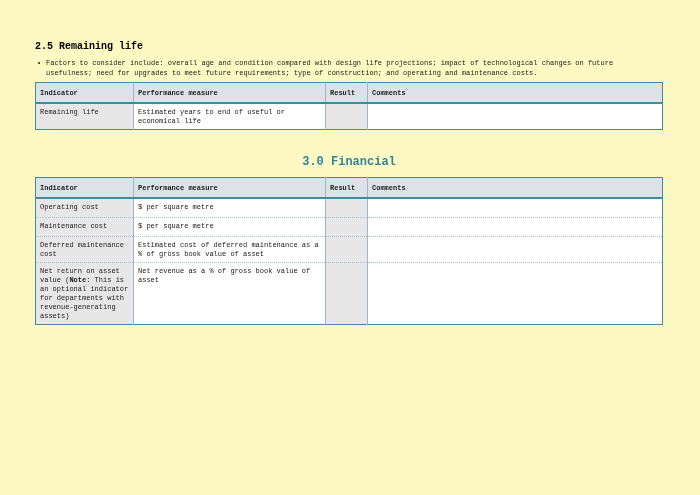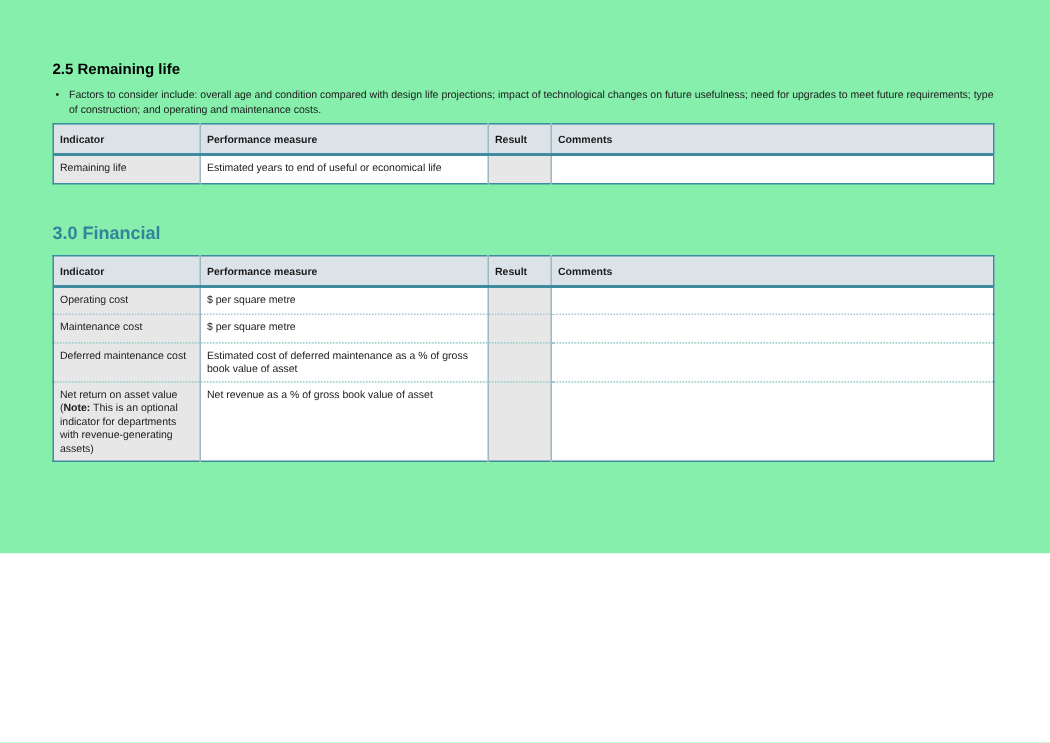--- a/index.html
+++ b/index.html
@@ -1,39 +1,40 @@
 <!DOCTYPE html>
 <html><head>
 <meta charset="utf-8">
 <style>
   html, body { margin: 0; padding: 0; background: #ffffff; }
   .page {
     position: relative;
     width: 700px;
-    height: 369px;
-    background: #86efac;
+    height: 495px;
+    background: #fef9c3;
     box-sizing: border-box;
     padding: 41px 37px 0 35px;
-    font-family: Liberation Sans, sans-serif;
+    font-family: Liberation Mono, monospace;
     color: #1a1a1a;
     overflow: hidden;
   }
   .heading-black {
     margin: 0;
     font-size: 10px;
     line-height: 12px;
     font-weight: bold;
     color: #000000;
   }
   .heading-teal {
     margin: 25px 0 0 0;
     font-size: 12px;
     line-height: 14px;
     font-weight: bold;
     color: #31849b;
+    text-align: center;
   }
   .bullet-row {
     display: flex;
     margin-top: 6px;
     font-size: 7px;
     line-height: 9.5px;
   }
   .bullet-marker {
     flex: none;
     width: 11px;

